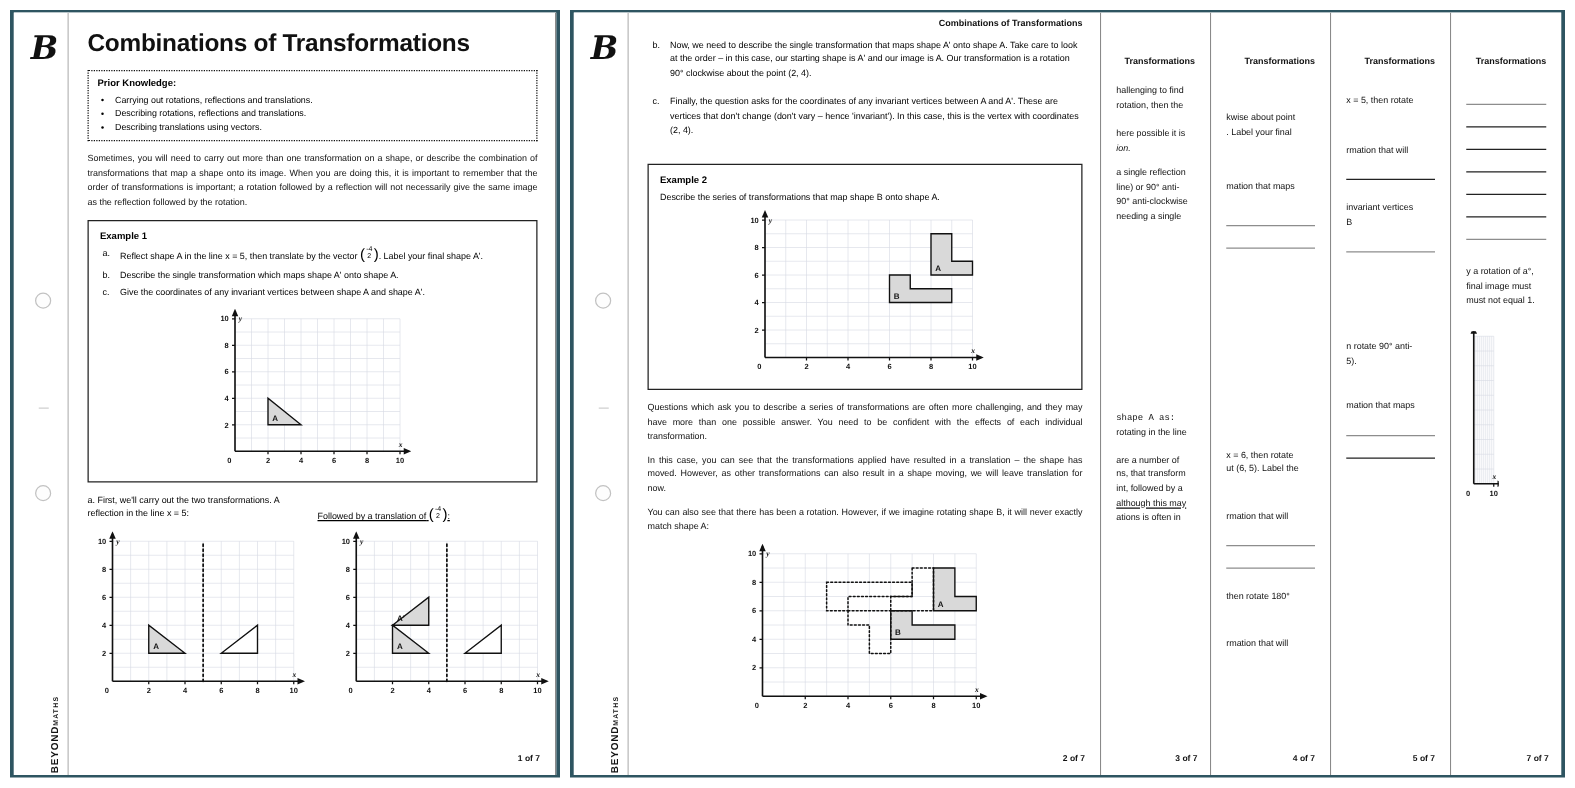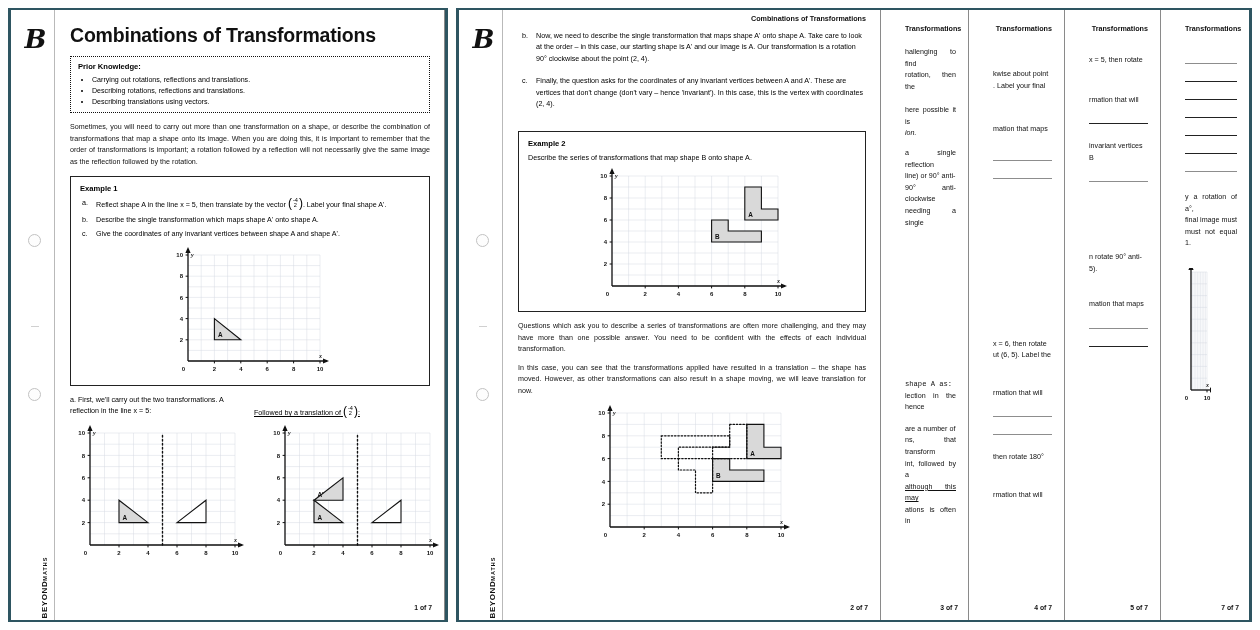--- a/index.html
+++ b/index.html
@@ -98,21 +98,21 @@
     white-space: nowrap;
   }
   .brand-vert .small { font-size: 5.5px; letter-spacing: 1px; }
 
   
   .content {
     position: absolute;
     left: 45px; right: 0; top: 0; bottom: 0;
     padding: 4px 14px 0 14px;
   }
-  .content.narrow { left: 12px; padding: 14px 12px 0 12px; }
+  .content.narrow { left: 0; padding: 14px 12px 0 12px; margin-top: 20px; }
 
   .runhead {
     font-size: 7.2px;
     font-weight: bold;
     text-align: right;
     color: #111;
     margin-bottom: 8px;
     white-space: nowrap;
   }
 
@@ -574,20 +574,21 @@
                   <line x1="20" y1="8" x2="17.6" y2="8" stroke="#111" stroke-width="1"></line>
                   <text x="15" y="10.2" font-size="6" text-anchor="end" font-family="Liberation Sans, sans-serif" fill="#111" font-weight="bold">10</text>
                   <text x="185" y="114.5" font-size="6" font-style="italic" font-family="Liberation Serif, serif" fill="#111" font-weight="bold">x</text>
                   <text x="23" y="10" font-size="6" font-style="italic" font-family="Liberation Serif, serif" fill="#111" font-weight="bold">y</text>
                 </svg>
             </div>
           </div>
 
           <p class="body">Questions which ask you to describe a series of transformations are often more challenging, and they may have more than one possible answer. You need to be confident with the effects of each individual transformation.</p>
           <p class="body">In this case, you can see that the transformations applied have resulted in a translation – the shape has moved. However, as other transformations can also result in a shape moving, we will leave translation for now.</p>
+          <p class="body">You can also see that there has been a rotation. However, if we imagine rotating shape B, it will never exactly match shape A:</p>
 
           <div class="graph" style="display:flex;justify-content:center;margin-top:6px;">
             <svg class="grid-svg" id="g-p2-rot" width="205" height="140" viewBox="0 0 205 140">
                 <line x1="20" y1="122" x2="20" y2="8" stroke="#d7dae3" stroke-width="0.5"></line>
                 <line x1="37.1" y1="122" x2="37.1" y2="8" stroke="#d7dae3" stroke-width="0.5"></line>
                 <line x1="54.2" y1="122" x2="54.2" y2="8" stroke="#d7dae3" stroke-width="0.5"></line>
                 <line x1="71.3" y1="122" x2="71.3" y2="8" stroke="#d7dae3" stroke-width="0.5"></line>
                 <line x1="88.4" y1="122" x2="88.4" y2="8" stroke="#d7dae3" stroke-width="0.5"></line>
                 <line x1="105.5" y1="122" x2="105.5" y2="8" stroke="#d7dae3" stroke-width="0.5"></line>
                 <line x1="122.6" y1="122" x2="122.6" y2="8" stroke="#d7dae3" stroke-width="0.5"></line>
@@ -656,21 +657,21 @@
             <p class="body" style="margin:0 0 12px 0;"></p>
             <p class="body" style="margin:0;">here possible it is</p>
             <p class="body" style="margin:0 0 8px 0;font-style:italic;">ion.</p>
             <p class="body" style="margin:0;">a single reflection</p>
             <p class="body" style="margin:0;">line) or 90° anti-</p>
             <p class="body" style="margin:0;">90° anti-clockwise</p>
             <p class="body" style="margin:0;">needing a single</p>
           </div>
           <div style="margin-top:150px;">
             <p class="body" style="margin:0;font-family:Liberation Mono, monospace;">shape A as:</p>
-            <p class="body" style="margin:0 0 10px 0;">lection in the hence</p>
+            <p class="body" style="margin:0 0 10px 0;">rotating in the line</p>
             <p class="body" style="margin:0;">are a number of</p>
             <p class="body" style="margin:0;">ns, that transform</p>
             <p class="body" style="margin:0;">int, followed by a</p>
             <p class="body" style="margin:0;text-decoration:underline;">although this may</p>
             <p class="body" style="margin:0;">ations is often in</p>
           </div>
         </div>
         <div class="tiny-foot" style="right:10px;">3 of 7</div>
       </div>
 

